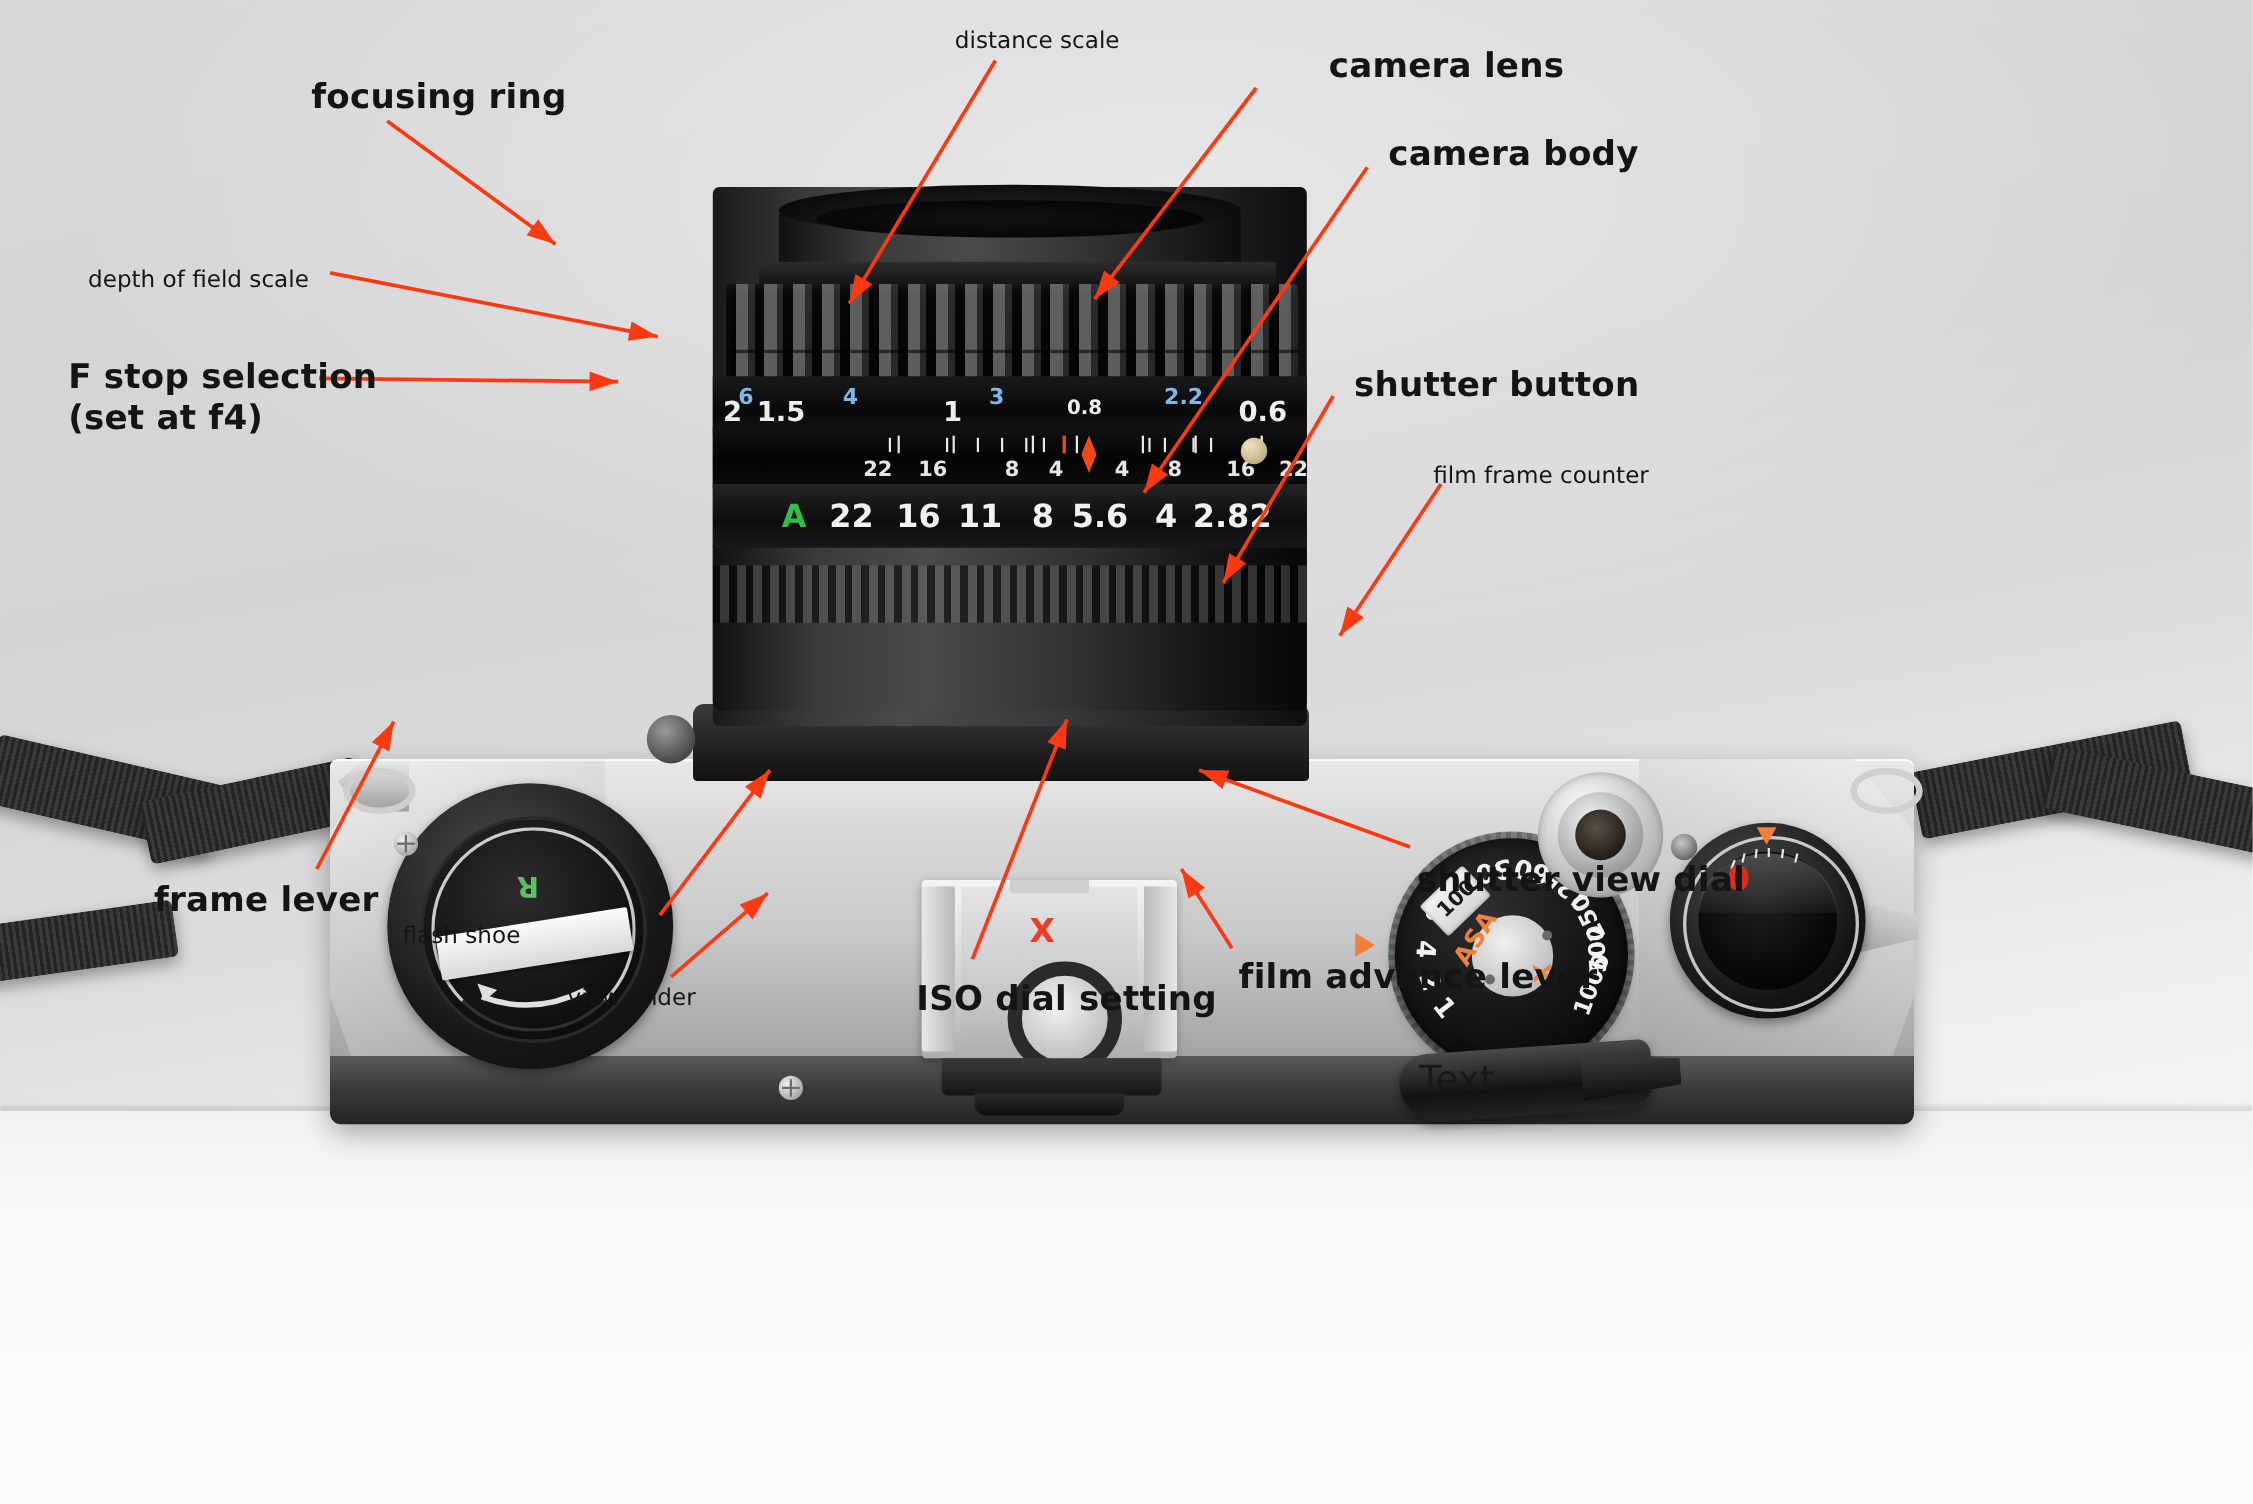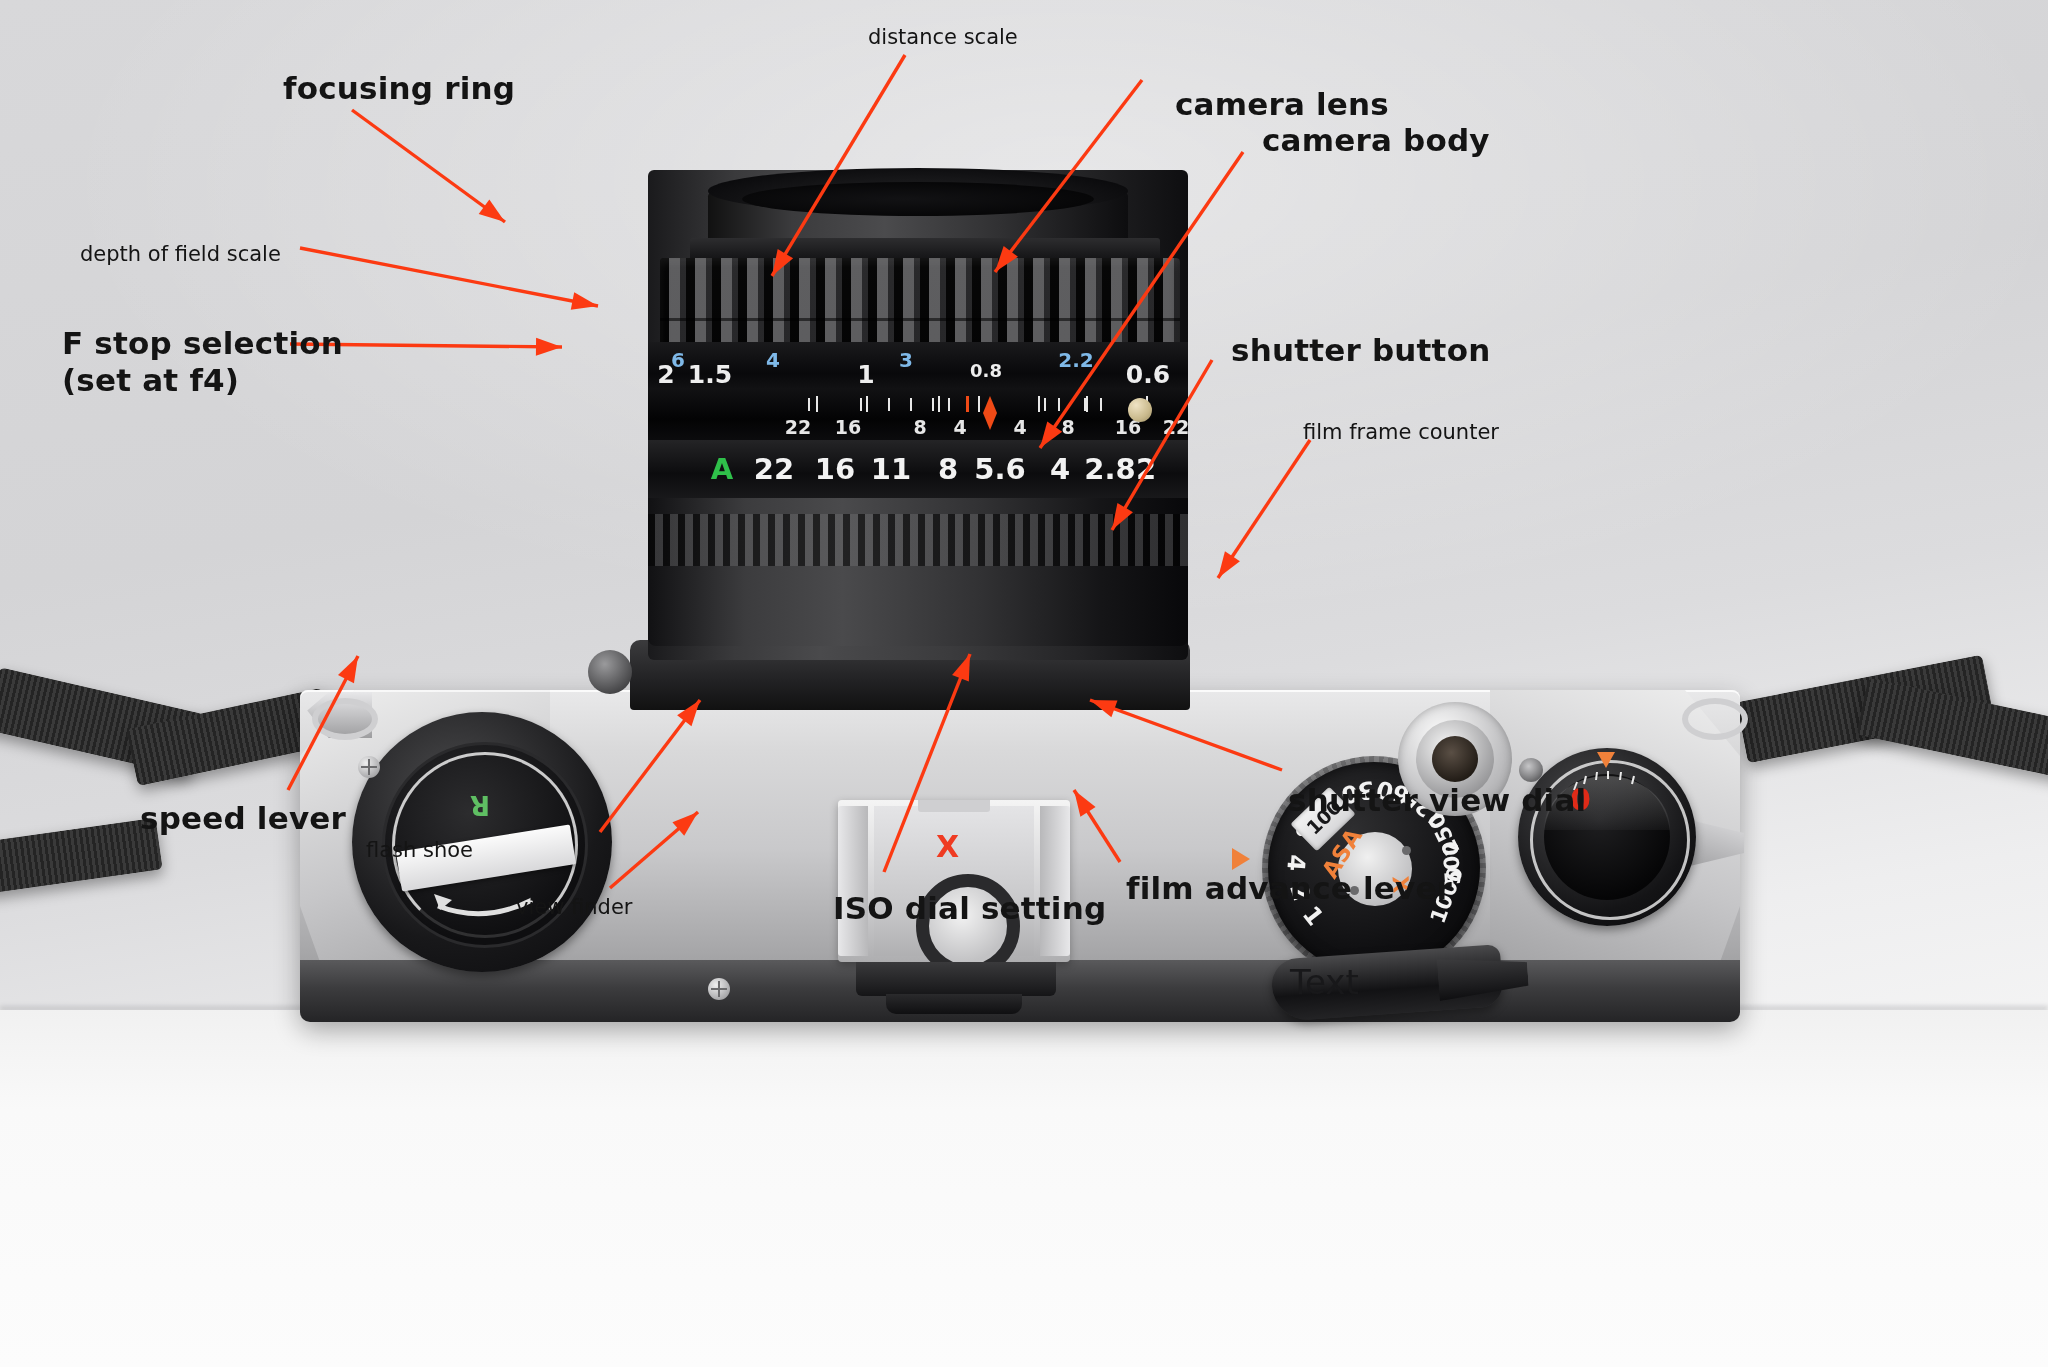--- a/index.html
+++ b/index.html
@@ -692,28 +692,28 @@
       </g>
       <g>
         <line x1="1282" y1="770" x2="1090" y2="700" stroke="#fc3a12" stroke-width="3.4"></line>
         <polygon points="1090,700 1117.5099497894814,700.450180608437 1111.3444327608888,717.361313029719" fill="#fc3a12"></polygon>
       </g>
     </svg>
 
   <div id="labels-layer">
       <div class="label big" style="left: 283px; top: 70px;">focusing ring</div>
       <div class="label small" style="left: 868px; top: 25px;">distance scale</div>
-      <div class="label big" style="left: 1175px; top: 42px; margin-top: 44px;">camera lens</div>
+      <div class="label big" style="left: 1208px; top: 42px;">camera lens</div>
       <div class="label big" style="left: 1262px; top: 122px;">camera body</div>
       <div class="label small" style="left: 80px; top: 242px;">depth of field scale</div>
       <div class="label big" style="left: 1231px; top: 332px;">shutter button</div>
       <div class="label big" style="left: 62px; top: 325px;">F stop selection
 (set at f4)</div>
       <div class="label small" style="left: 1303px; top: 420px;">film frame counter</div>
-      <div class="label big" style="left: 140px; top: 800px;">speed lever</div>
+      <div class="label big" style="left: 140px; top: 800px;">frame lever</div>
       <div class="label small" style="left: 366px; top: 838px;">flash shoe</div>
       <div class="label big" style="left: 1288px; top: 782px;">shutter view dial</div>
       <div class="label small" style="left: 516px; top: 895px;">view finder</div>
       <div class="label big" style="left: 833px; top: 890px;">ISO dial setting</div>
       <div class="label big" style="left: 1126px; top: 870px;">film advance lever</div>
     </div>
 
 
 </div>
 

